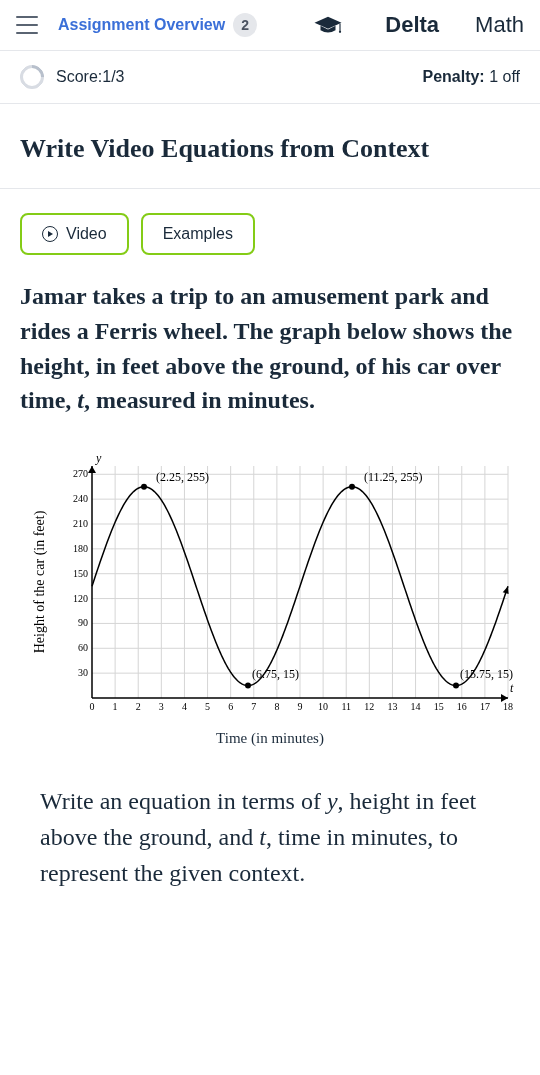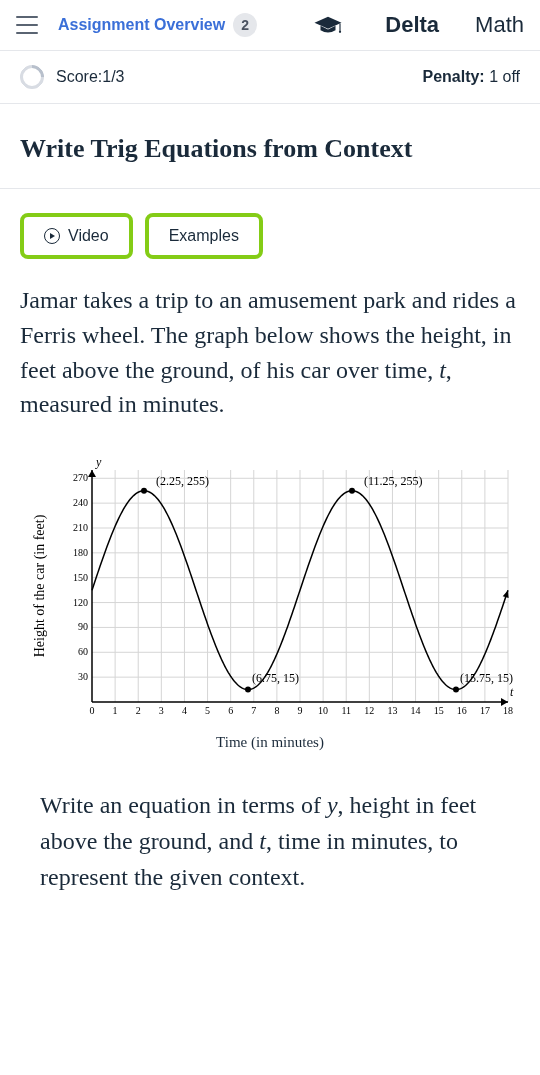--- a/index.html
+++ b/index.html
@@ -102,21 +102,21 @@
     }
     .question-title {
       font-family: Georgia, serif;
       font-size: 24px;
       font-weight: 700;
       flex: 0 0 auto;
       margin-right: auto;
     }
     .pill-btn {
       font-family: -apple-system, BlinkMacSystemFont, 'Segoe UI', sans-serif;
-      border: 4px solid #84cc16;
+      border: 2px solid #84cc16;
       border-radius: 8px;
       padding: 10px 20px;
       font-size: 16px;
       background: #fff;
       cursor: pointer;
       display: flex;
       align-items: center;
       gap: 8px;
       color: #1a2a3a;
     }
@@ -135,20 +135,21 @@
       border-top: 3px solid transparent;
       border-bottom: 3px solid transparent;
       margin-left: 1px;
     }
     .problem-text {
       font-family: Georgia, serif;
       font-size: 24px;
       line-height: 1.45;
       padding: 6px 20px 20px 20px;
       color: #1a2a3a;
+      font-weight: bold;
     }
     .mathit { font-style: italic; font-family: 'Times New Roman', serif; }
     .chart-zone {
       padding: 10px 20px 0 20px;
       display: flex;
       justify-content: center;
     }
     .chart-svg {
       font-family: 'Times New Roman', serif;
     }
@@ -202,21 +203,21 @@
 
 <div class="score-bar">
   <div class="score-ring"></div>
   <span class="score-label">Score:</span>
   <span> 1/3</span>
   <span class="penalty">
     <span class="penalty-label">Penalty:</span><span> 1 off</span>
   </span>
 </div>
 
-<div class="topic-title">Write Trig Equations from Context</div>
+<div class="topic-title">Write Video Equations from Context</div>
 
 <div class="question-bar">
   <button class="pill-btn">
     <span class="play-circle">
         <span class="play-tri"></span>
       </span>
     <span>Video</span>
   </button>
   <button class="pill-btn">
     <span>Examples</span>

